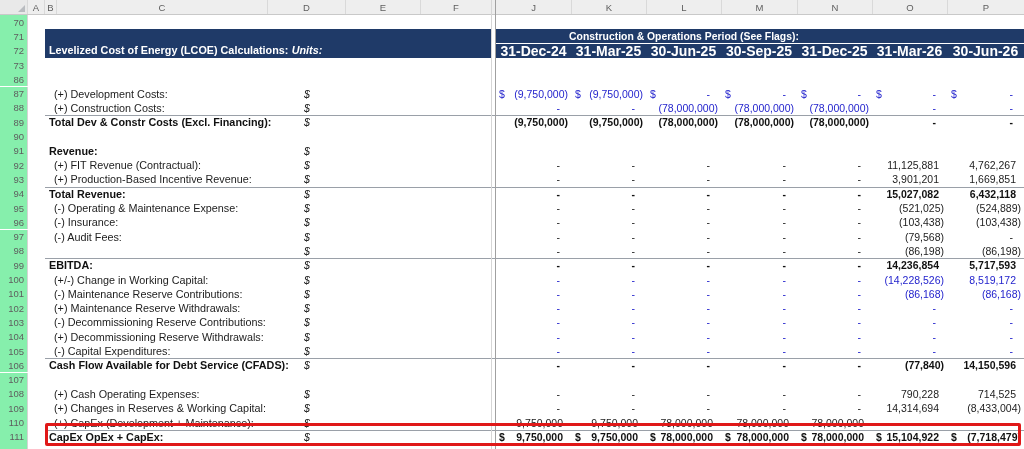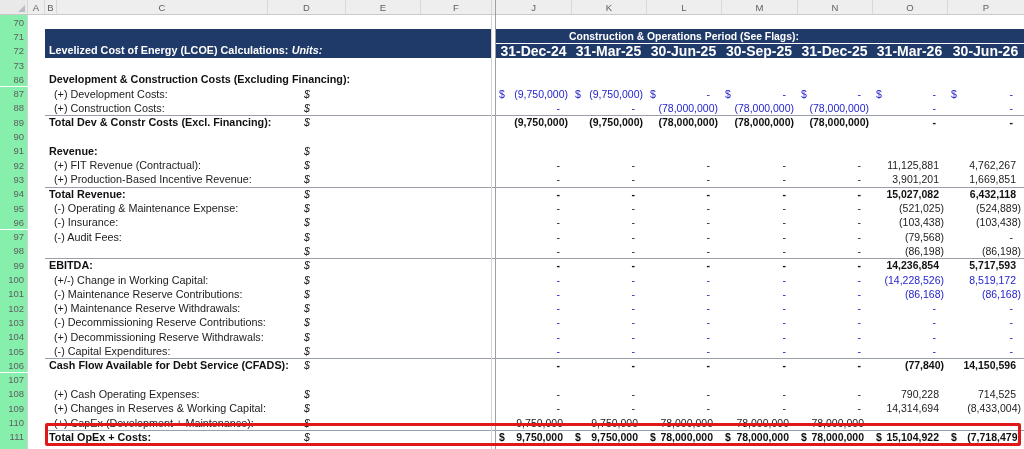--- a/index.html
+++ b/index.html
@@ -84,21 +84,20 @@
         <div class="rn">71</div>
       </div>
       <div class="grow" style="top: 43.6px;">
         <div class="rn">72</div>
       </div>
       <div class="grow" style="top: 57.9px;">
         <div class="rn">73</div>
       </div>
       <div class="grow" style="top: 72.2px;">
         <div class="rn">86</div>
-        <div class="cell lab bold">Development &amp; Construction Costs (Excluding Financing):</div>
       </div>
       <div class="grow" style="top: 86.5px;">
         <div class="rn">87</div>
         <div class="cell lab">(+) Development Costs:</div>
         <div class="cell unit">$</div>
         <div class="cell val pr-paren blue" style="left: 495px; width: 76px;">
           <span>(9,750,000)</span>
           <span class="dollar">$</span>
         </div>
         <div class="cell val pr-paren blue" style="left: 571px; width: 75px;">
@@ -656,21 +655,21 @@
         <div class="cell val pr-dash" style="left: 872px; width: 75px;">
           <span>-</span>
         </div>
         <div class="cell val pr-dash" style="left: 947px; width: 77px;">
           <span>-</span>
         </div>
       </div>
       <div class="sumline" style="top: 429.7px;"></div>
       <div class="grow" style="top: 429.7px;">
         <div class="rn">111</div>
-        <div class="cell lab bold">Total OpEx + Costs:</div>
+        <div class="cell lab bold">CapEx OpEx + CapEx:</div>
         <div class="cell unit">$</div>
         <div class="cell val pr-num boldv" style="left: 495px; width: 76px;">
           <span>9,750,000</span>
           <span class="dollar">$</span>
         </div>
         <div class="cell val pr-num boldv" style="left: 571px; width: 75px;">
           <span>9,750,000</span>
           <span class="dollar">$</span>
         </div>
         <div class="cell val pr-num boldv" style="left: 646px; width: 75px;">

